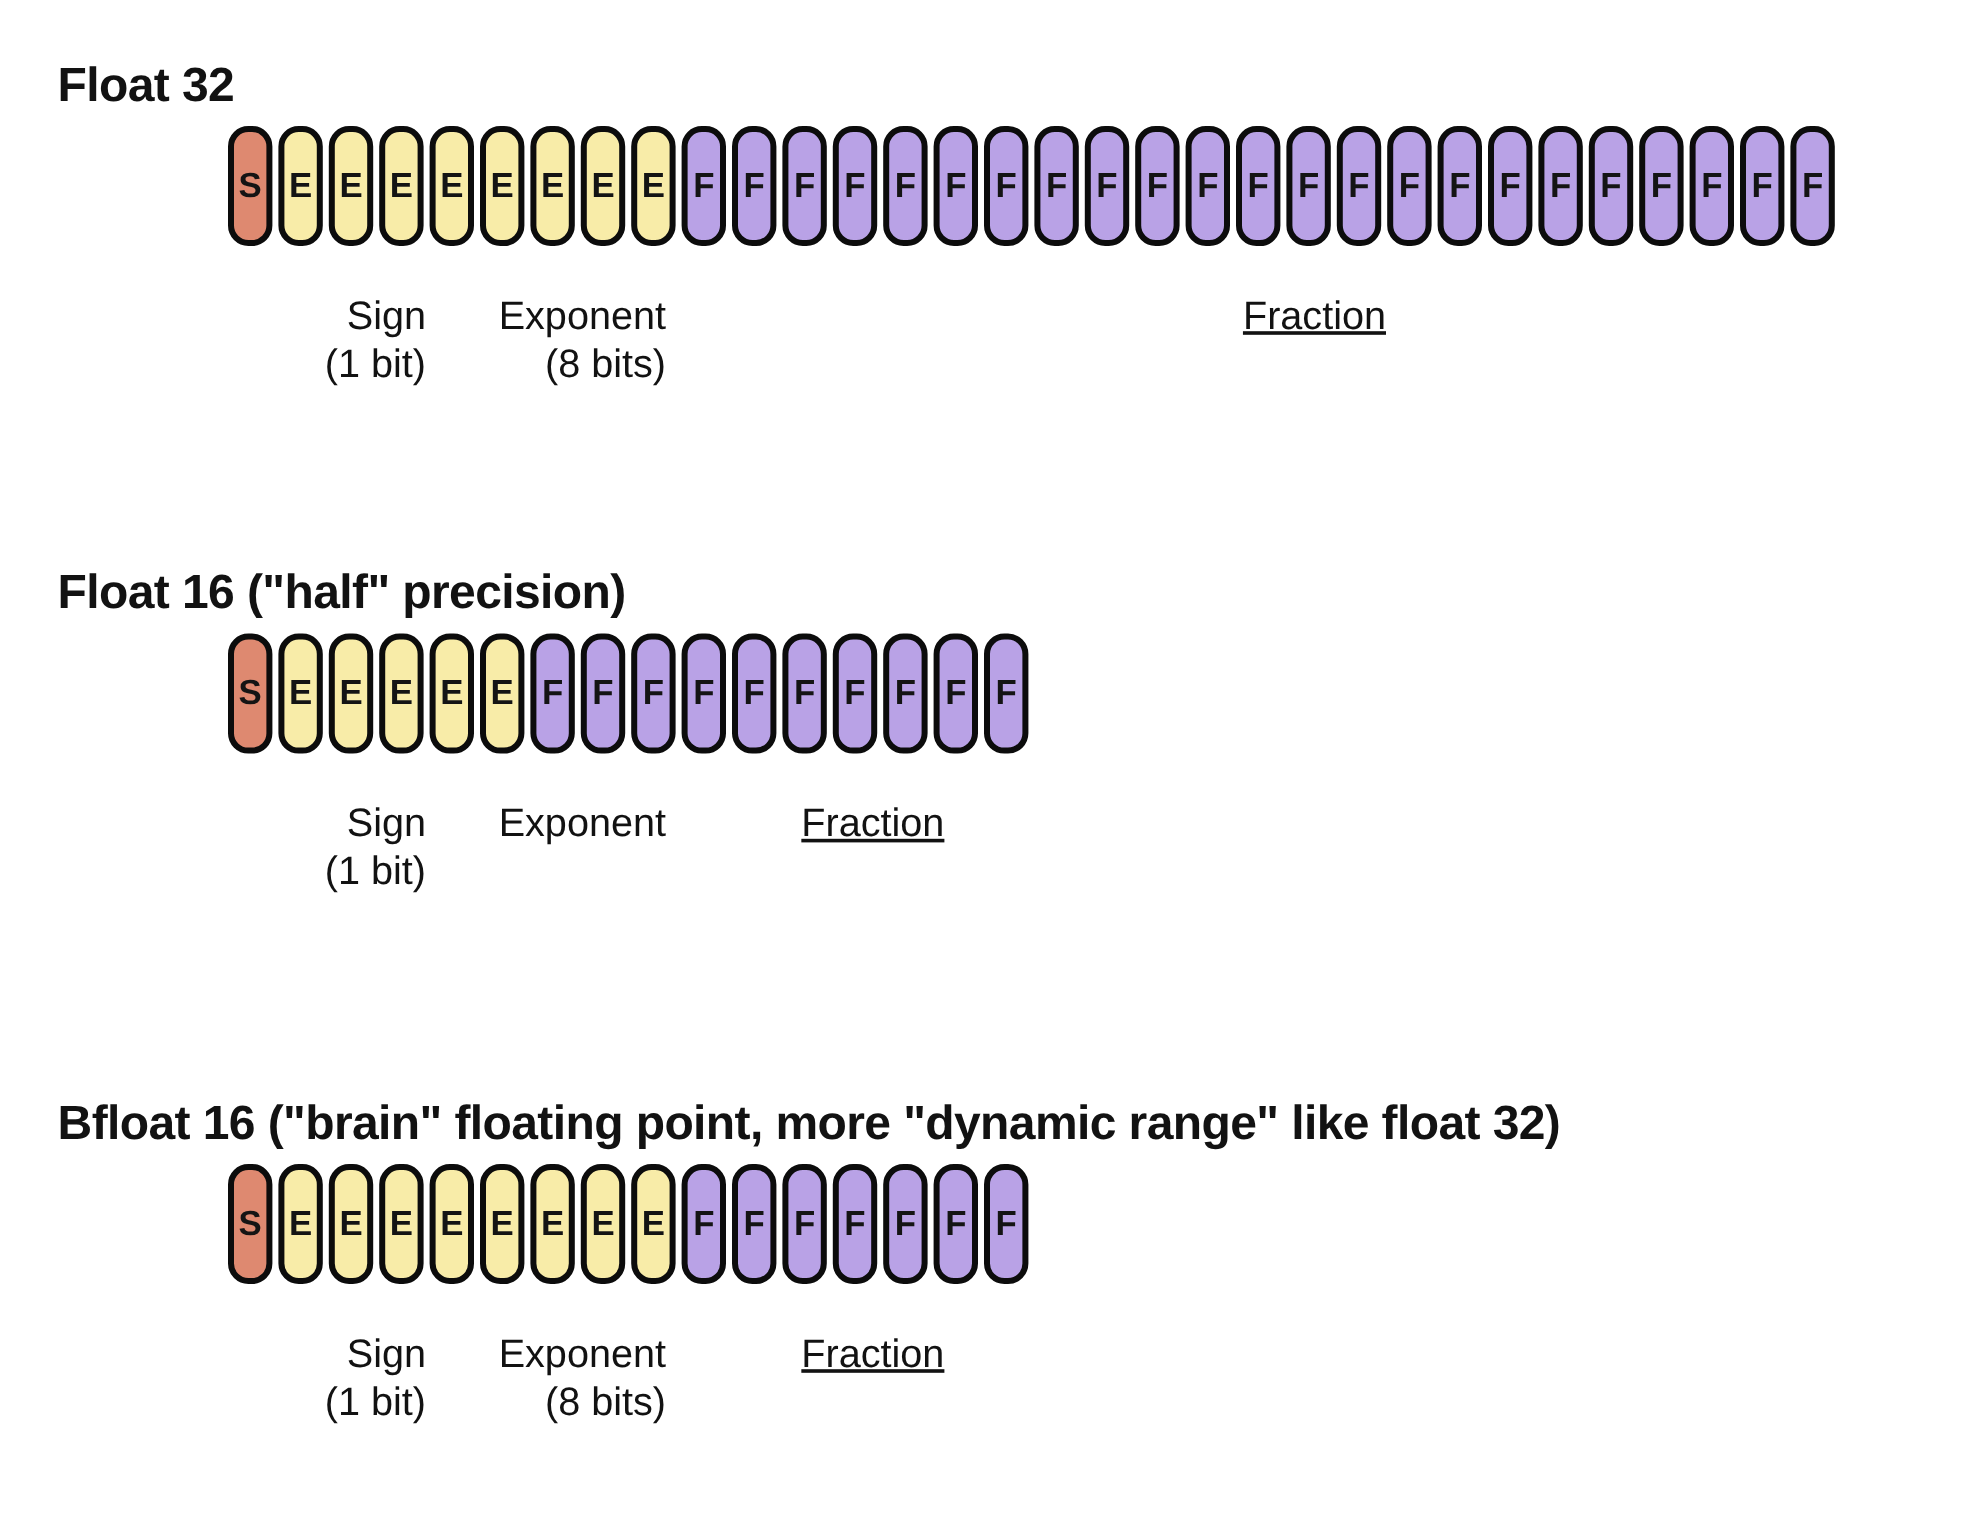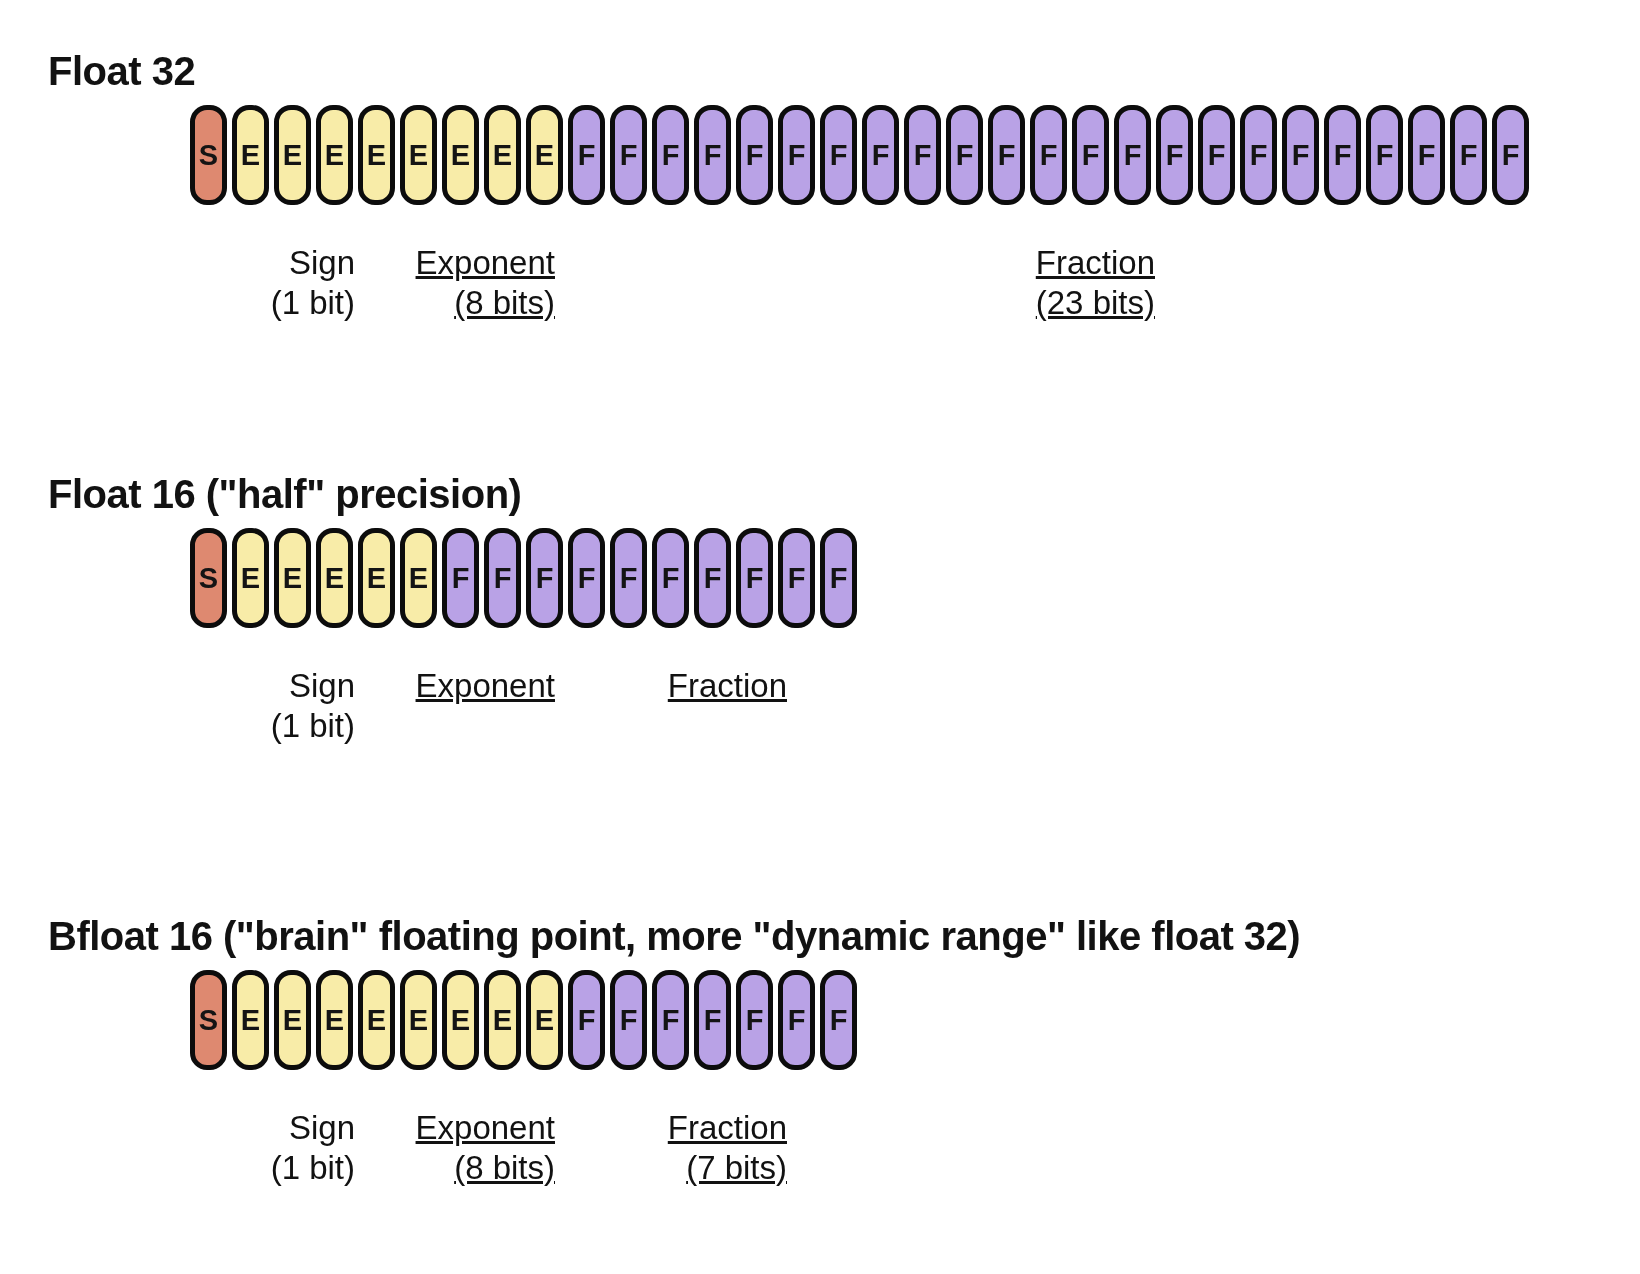--- a/index.html
+++ b/index.html
@@ -71,21 +71,21 @@
     position: absolute;
     top: 228px;
     width: 300px;
     text-align: right;
     font-size: 33px;
     line-height: 40px;
     font-weight: 500;
     color: var(--text-color);
   }
   .lbl-sign     { left: 55px;  }  
-  .lbl-exponent { left: 255px; text-decoration: underline; }  
+  .lbl-exponent { left: 255px; }  
   .lbl-fraction { left: 487px; text-decoration: underline; }  
   #sec0 .lbl-fraction { left: 855px; } 
 </style>
 </head>
 <body style="--sign-fill: #DE8970; --exponent-fill: #F8ECA8; --fraction-fill: #B9A2E6; --cell-border: #0c0c0c; --text-color: #121212; background: rgb(255, 255, 255);">
 
 <section class="format-section" id="sec0">
   <h2 class="format-title">Float 32</h2>
   <div class="cells">
       <div class="cell sign">S</div>
@@ -124,21 +124,20 @@
   <div class="bit-label lbl-sign">
     <div>Sign</div>
     <div>(1 bit)</div>
   </div>
   <div class="bit-label lbl-exponent">
     <div>Exponent</div>
     <div>(8 bits)</div>
   </div>
   <div class="bit-label lbl-fraction">
     <div>Fraction</div>
-    <div>(23 bits)</div>
   </div>
 </section>
 
 <section class="format-section" id="sec1">
   <h2 class="format-title">Float 16 ("half" precision)</h2>
   <div class="cells">
       <div class="cell sign">S</div>
       <div class="cell exponent">E</div>
       <div class="cell exponent">E</div>
       <div class="cell exponent">E</div>
@@ -190,15 +189,14 @@
   <div class="bit-label lbl-sign">
     <div>Sign</div>
     <div>(1 bit)</div>
   </div>
   <div class="bit-label lbl-exponent">
     <div>Exponent</div>
     <div>(8 bits)</div>
   </div>
   <div class="bit-label lbl-fraction">
     <div>Fraction</div>
-    <div>(7 bits)</div>
   </div>
 </section>
 
 </body></html>

